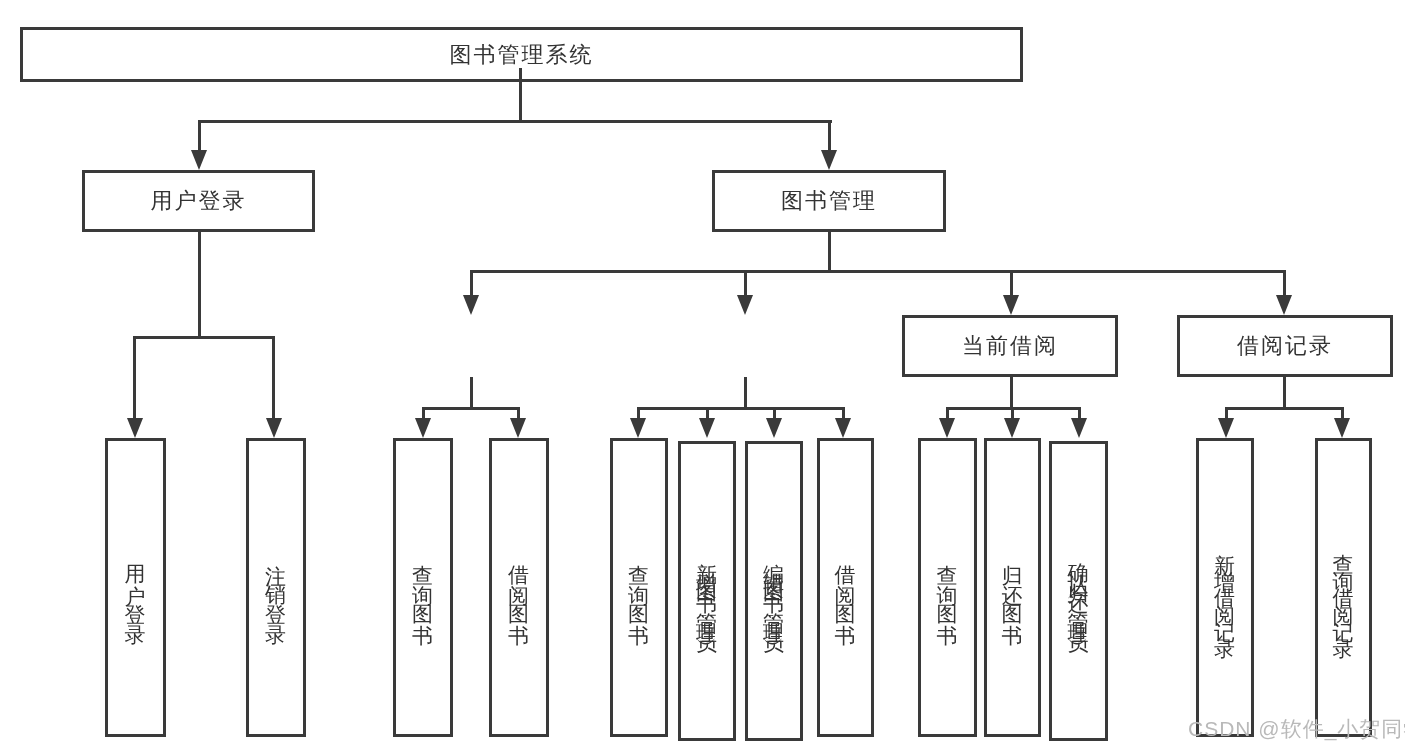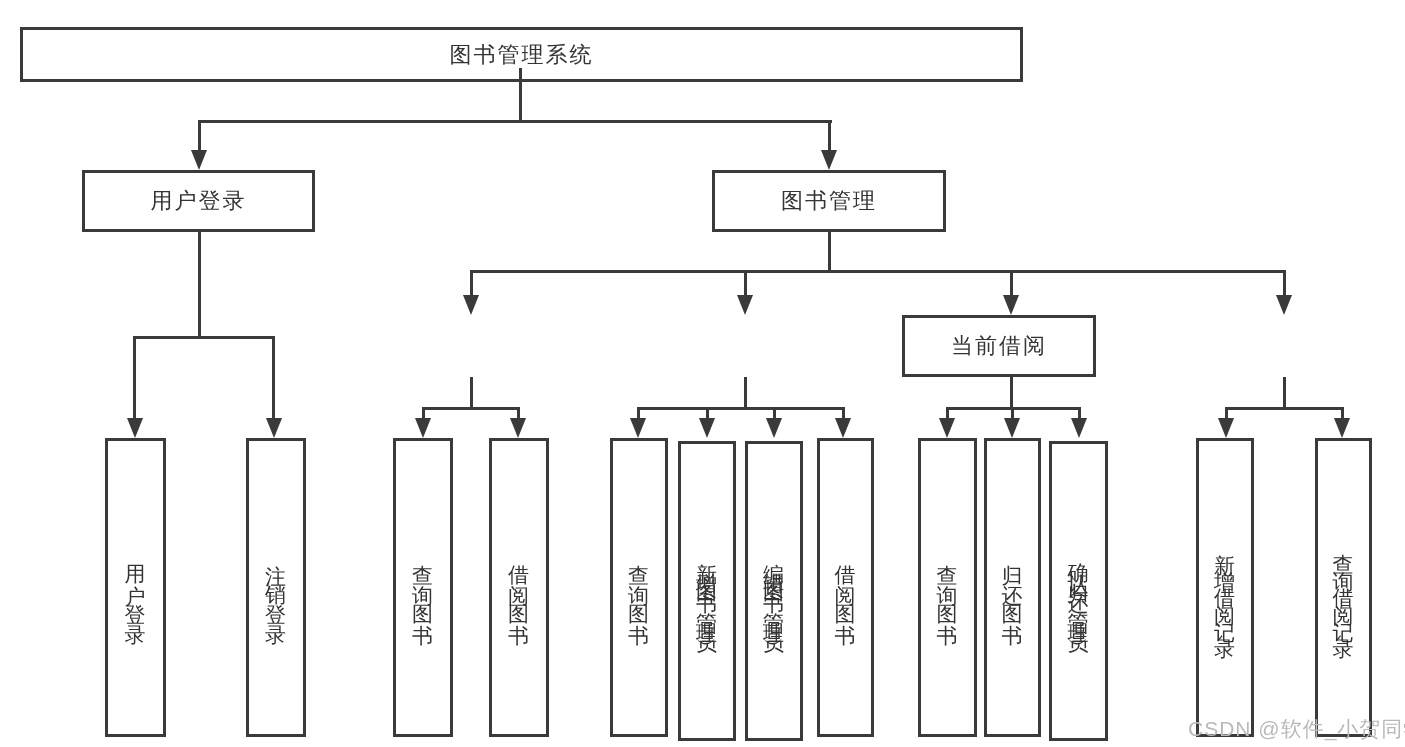--- a/index.html
+++ b/index.html
@@ -73,22 +73,25 @@
   <div class="hl" style="left:470px;top:270px;width:816px;"></div>
   <div class="vl" style="left:470px;top:270px;height:27px;"></div>
   <div class="ar" style="left:463px;top:295px;"></div>
   <div class="vl" style="left:744px;top:270px;height:27px;"></div>
   <div class="ar" style="left:737px;top:295px;"></div>
   <div class="vl" style="left:1010px;top:270px;height:27px;"></div>
   <div class="ar" style="left:1003px;top:295px;"></div>
   <div class="vl" style="left:1283px;top:270px;height:27px;"></div>
   <div class="ar" style="left:1276px;top:295px;"></div>
 
-  <div class="box" style="left:902px;top:315px;width:194px;height:62px;">
+  <div class="box" style="left:902px;top:315px;width:216px;height:62px;">
     <span>当前借阅</span>
+  </div>
+  <div class="box" style="left:1177px;top:315px;width:216px;height:62px;">
+    <span>借阅记录</span>
   </div>
 
   <div class="vl" style="left:470px;top:377px;height:32px;"></div>
   <div class="hl" style="left:422px;top:407px;width:98px;"></div>
   <div class="vl" style="left:422px;top:407px;height:13px;"></div>
   <div class="ar" style="left:415px;top:418px;"></div>
   <div class="vl" style="left:517px;top:407px;height:13px;"></div>
   <div class="ar" style="left:510px;top:418px;"></div>
 
   <div class="vl" style="left:744px;top:377px;height:32px;"></div>

